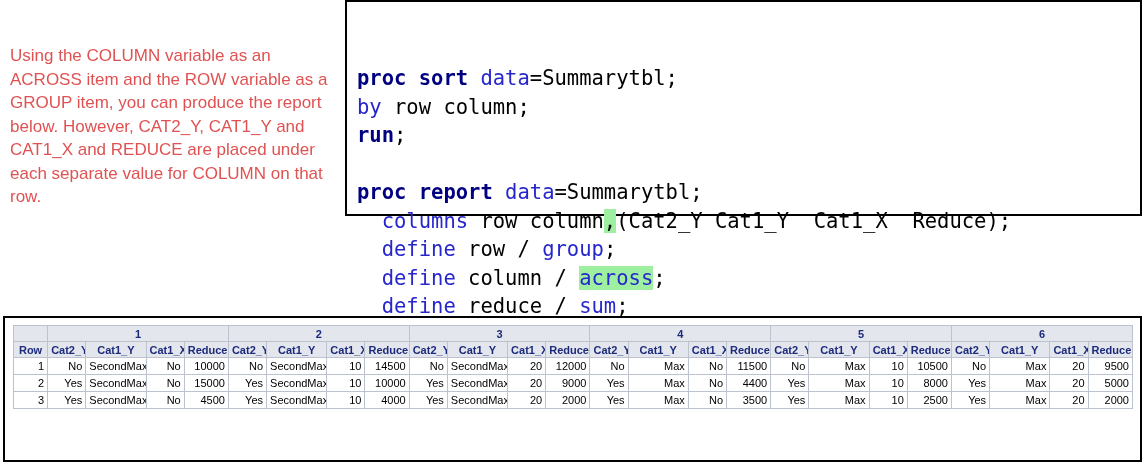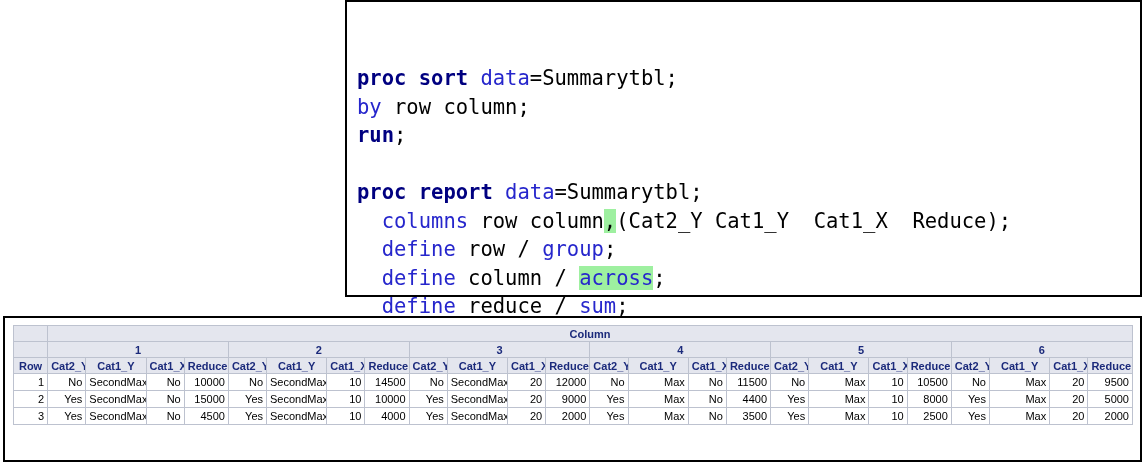--- a/index.html
+++ b/index.html
@@ -15,21 +15,21 @@
   html,body{margin:0;padding:0;background:#ffffff;}
   .page{
     position:relative;width:1145px;height:464px;background:#fff;overflow:hidden;
     font-family:"Liberation Sans",sans-serif;
   }
   .annotation{
     position:absolute;left:10px;top:44px;width:332px;
     color:var(--red-text);font-size:17px;line-height:23.5px;
   }
   .code-box{
-    position:absolute;left:345px;top:0;width:797px;height:297px;
+    position:absolute;left:345px;top:0;width:797px;height:216px;
     border:2px solid #000;background:#fff;
     padding:5px 10px;
     font-family:"DejaVu Sans Mono","Liberation Mono",monospace;
     font-size:20.5px;line-height:28.5px;white-space:pre;color:#000;
   }
   .code-line{min-height:28.5px;}
   .k1{color:var(--kw1);font-weight:bold;}
   .k2{color:var(--kw2);}
   .tx{color:#000;}
   .hl{background:var(--hl);}
@@ -50,20 +50,21 @@
   }
   table.report td{background:#fff;color:#000;height:17px;}
   td.num{text-align:right;}
   td.txt{text-align:right;}
 </style>
 </head>
 <body>
 
 <div class="page">
 
+  <div class="annotation">Using the COLUMN variable as an ACROSS item and the ROW variable as a GROUP item, you can produce the report below. However, CAT2_Y, CAT1_Y and CAT1_X and REDUCE are placed under each separate value for COLUMN on that row.</div>
 
   <div class="code-box">
     <div><div class="code-line"><span class="k1">proc sort</span><span class="tx"> </span><span class="k2">data</span><span class="tx">=Summarytbl;</span></div><div class="code-line"><span class="k2">by</span><span class="tx"> row column;</span></div><div class="code-line"><span class="k1">run</span><span class="tx">;</span></div><div class="code-line">&nbsp;</div><div class="code-line"><span class="k1">proc report</span><span class="tx"> </span><span class="k2">data</span><span class="tx">=Summarytbl;</span></div><div class="code-line"><span class="tx">  </span><span class="k2">columns</span><span class="tx"> row column</span><span class="tx hl">,</span><span class="tx">(Cat2_Y Cat1_Y  Cat1_X  Reduce);</span></div><div class="code-line"><span class="tx">  </span><span class="k2">define</span><span class="tx"> row / </span><span class="k2">group</span><span class="tx">;</span></div><div class="code-line"><span class="tx">  </span><span class="k2">define</span><span class="tx"> column / </span><span class="k2 hl">across</span><span class="tx">;</span></div><div class="code-line"><span class="tx">  </span><span class="k2">define</span><span class="tx"> reduce / </span><span class="k2">sum</span><span class="tx">;</span></div><div class="code-line"><span class="k1">run</span><span class="tx">;</span></div></div>
   </div>
 
   <div class="report-box">
     <table class="report">
       <colgroup>
           <col style="width: 34px;">
           <col style="width: 38px;">
@@ -85,24 +86,20 @@
           <col style="width: 38px;">
           <col style="width: 60px;">
           <col style="width: 38px;">
           <col style="width: 44px;">
           <col style="width: 38px;">
           <col style="width: 60px;">
           <col style="width: 38px;">
           <col style="width: 44px;">
         </colgroup>
       <thead>
-        <tr>
-          <th></th>
-          <th colspan="24">Column</th>
-        </tr>
         <tr>
             <th></th>
             <th colspan="4">1</th>
             <th colspan="4">2</th>
             <th colspan="4">3</th>
             <th colspan="4">4</th>
             <th colspan="4">5</th>
             <th colspan="4">6</th>
           </tr>
         <tr>

